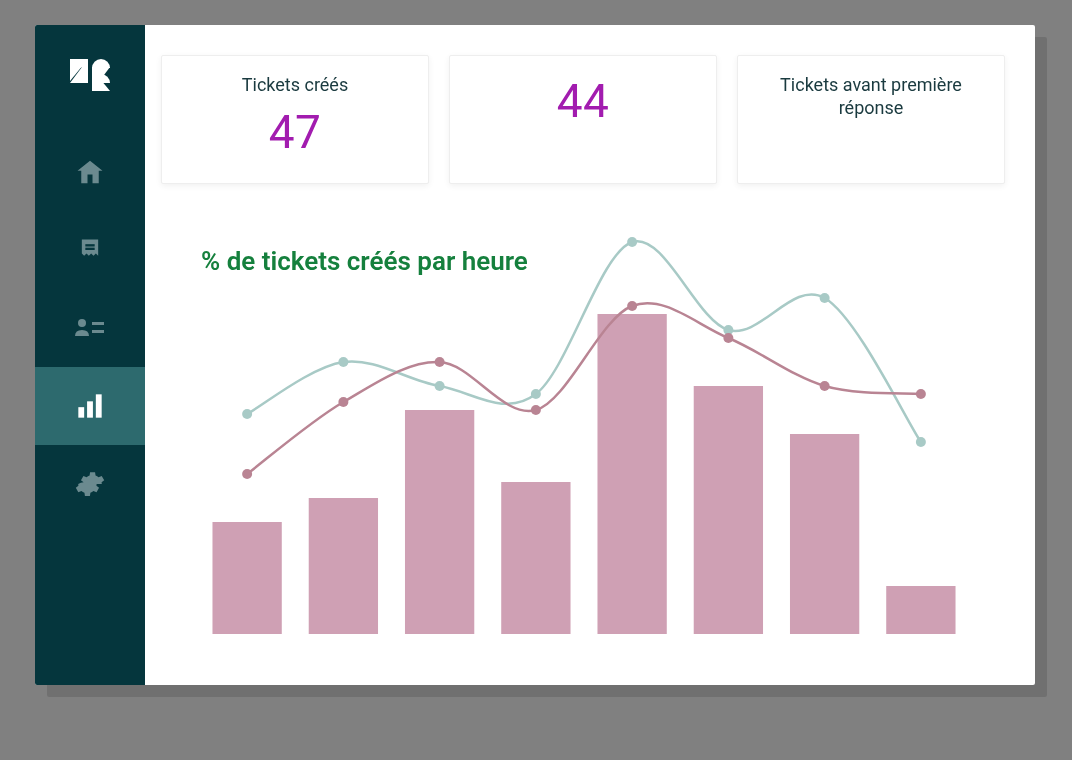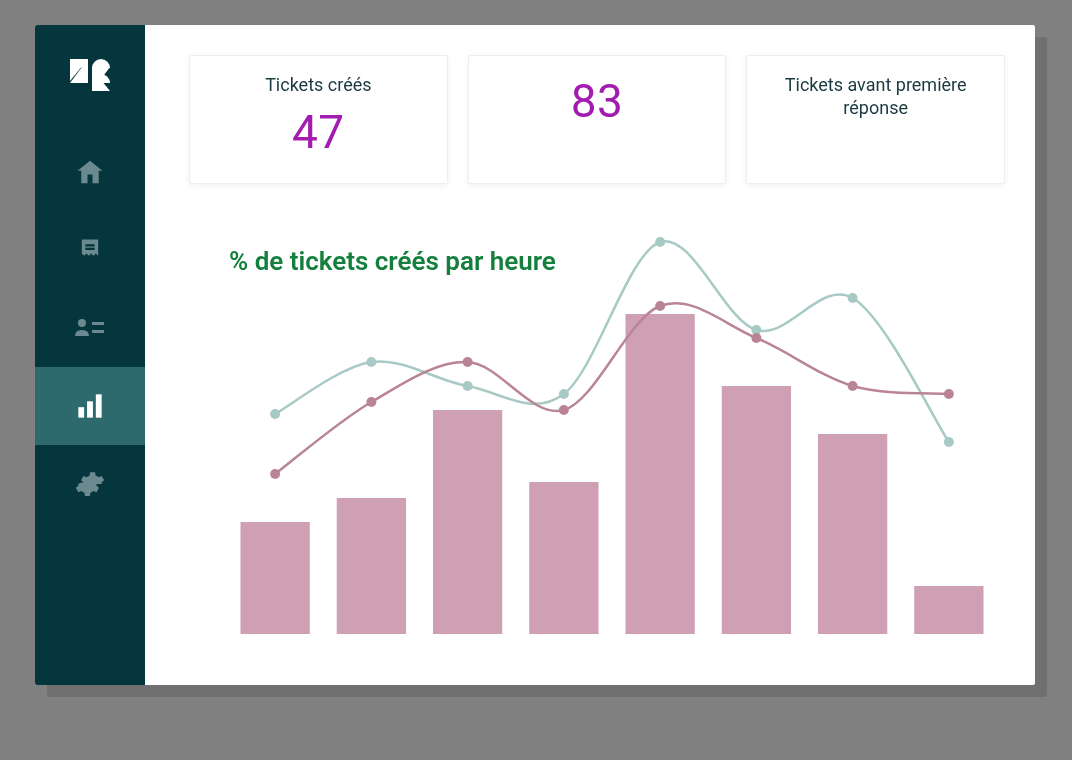--- a/index.html
+++ b/index.html
@@ -46,21 +46,21 @@
     }
     .nav-item.active {
       background: #2d6a6e;
       color: #fff;
     }
     .nav-item svg { display: block; }
 
     
     .main {
       flex: 1;
-      padding: 30px 30px 0 44px;
+      padding: 30px 30px 0 16px;
       display: flex;
       flex-direction: column;
     }
     .kpi-row {
       display: flex;
       gap: 20px;
       margin-bottom: 40px;
     }
     .kpi-card {
       flex: 1;
@@ -163,21 +163,21 @@
   </div>
 
   <div class="main">
 
     <div class="kpi-row">
       <div class="kpi-card">
         <div class="kpi-label">Tickets créés</div>
         <div class="kpi-value">47</div>
       </div>
       <div class="kpi-card">
-        <div class="kpi-value">83</div>
+        <div class="kpi-value">44</div>
       </div>
       <div class="kpi-card">
         <div class="kpi-label">Tickets avant première réponse</div>
       </div>
     </div>
 
     <div class="chart-area">
       <div class="chart-title">% de tickets créés par heure</div>
       <svg class="chart-svg" id="chart-svg" viewBox="0 0 770 440" preserveAspectRatio="none">
           <rect x="13.475000000000001" y="298" width="69.3" height="112.00000000000001" fill="#cfa0b4"></rect>

